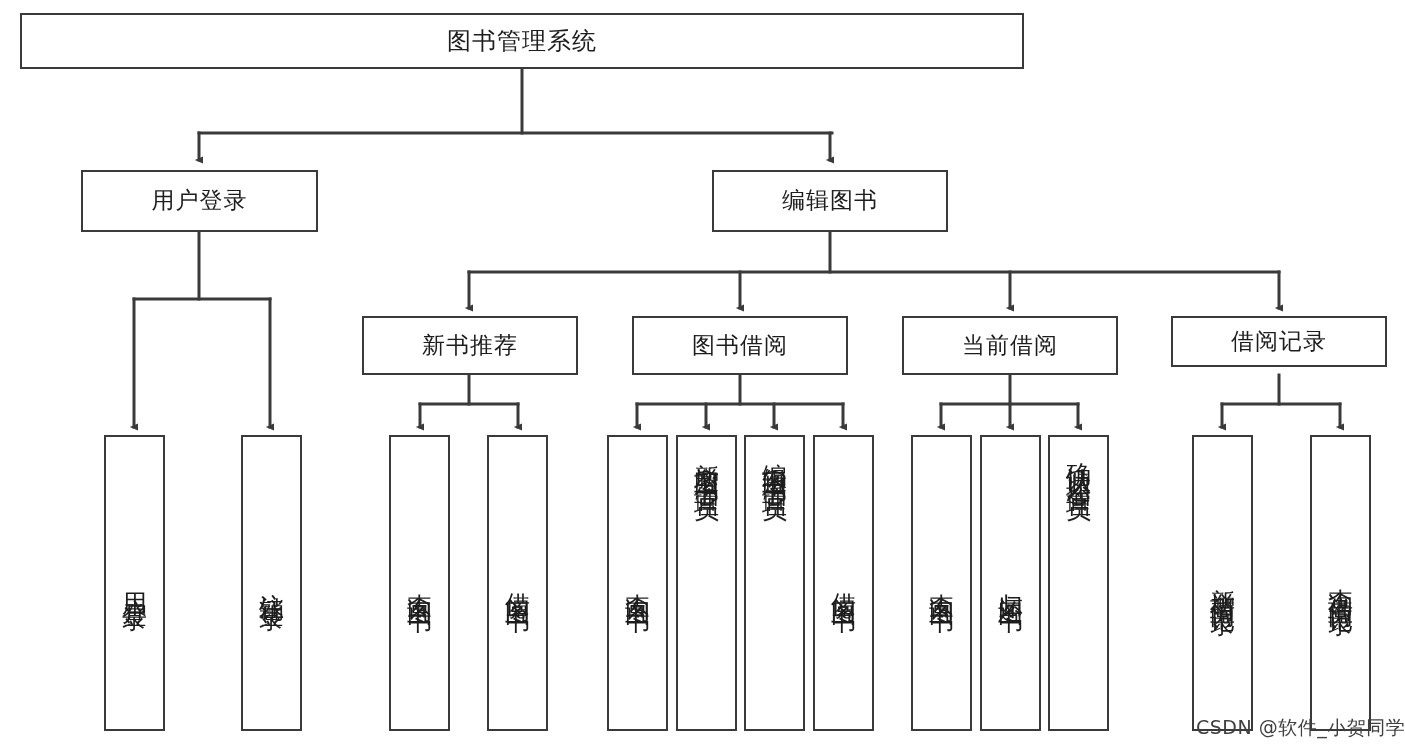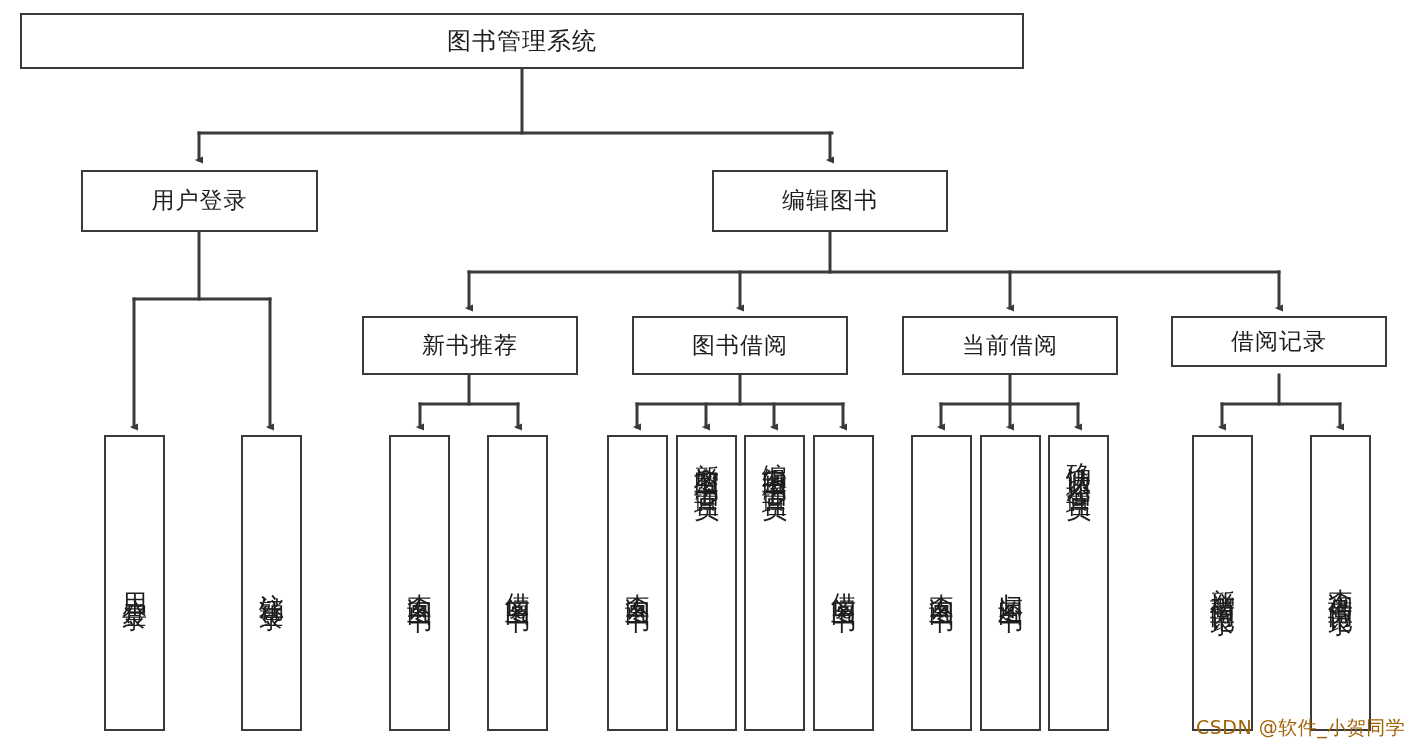--- a/index.html
+++ b/index.html
@@ -64,21 +64,21 @@
     white-space: nowrap;
   }
   
   .node.vert.center-text {
     align-items: center;
     padding-top: 0;
   }
   .watermark {
     position: absolute;
     font-size: 19px;
-    color: #a16207;
+    color: #404040;
     letter-spacing: 0.5px;
     white-space: nowrap;
     user-select: none;
   }
 </style>
 </head>
 <body>
 
 <div id="diagram-root">
 

